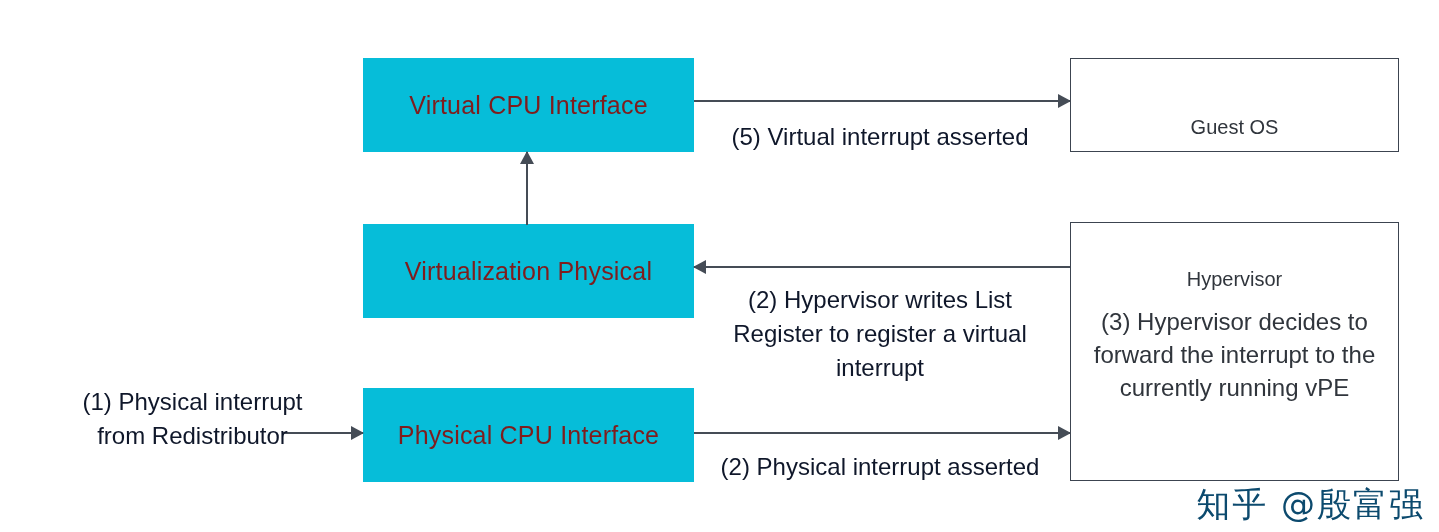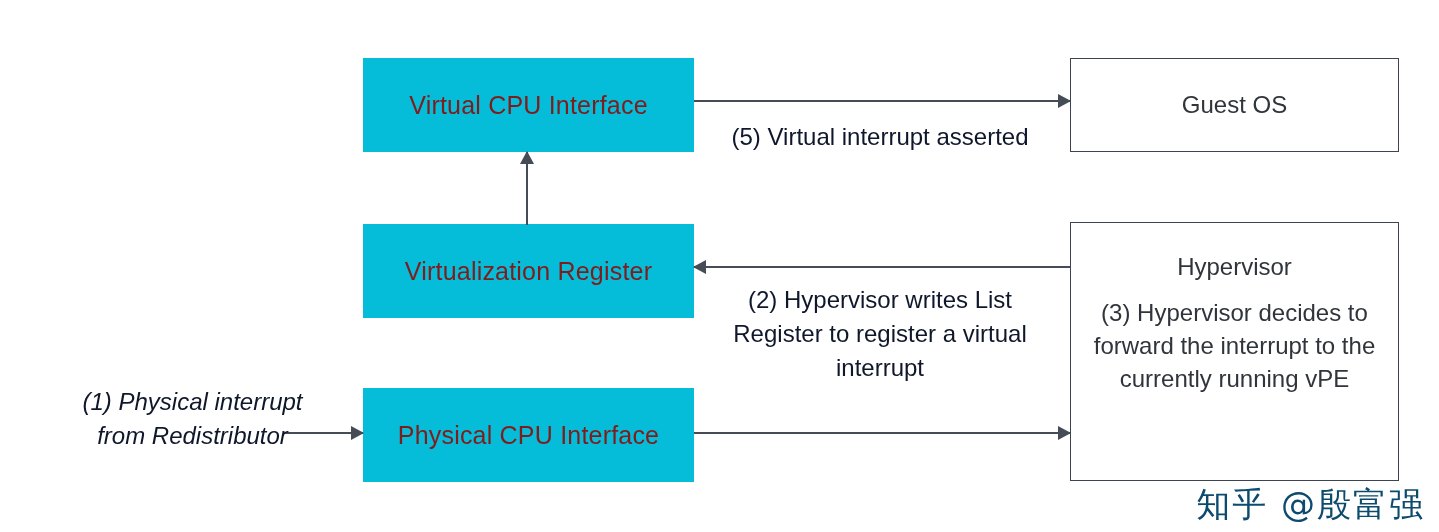--- a/index.html
+++ b/index.html
@@ -37,37 +37,38 @@
   }
   .box-white {
     background: #ffffff;
     border: 1.6px solid #3c4450;
     color: #30353c;
     font-size: 24px;
     font-weight: 400;
     flex-direction: column;
   }
   .box-white .box-title {
-    font-size: 24px;
+    font-size: 20px;
     line-height: 1.2;
+    margin-top: 44px;
   }
   .box-white .box-body {
     font-size: 24px;
     line-height: 1.38;
     margin-top: 14px;
     padding: 0 10px;
   }
 
   
   #box-vcpu     { left: 363px; top: 58px;  width: 331px; height: 94px; }
   #box-virtctl  { left: 363px; top: 224px; width: 331px; height: 94px; }
   #box-pcpu     { left: 363px; top: 388px; width: 331px; height: 94px; }
   #box-guestos  { left: 1070px; top: 58px;  width: 329px; height: 94px; }
   #box-hyp      { left: 1070px; top: 222px; width: 329px; height: 259px;
-                  justify-content: flex-start; padding-top: 30px; }
+                  justify-content: flex-start; }
 
   
   .arrow-h {
     position: absolute;
     height: 2px;
     background: #454c56;
   }
   .arrow-h .head-right {
     position: absolute;
     right: -1px;
@@ -111,21 +112,21 @@
   .label {
     position: absolute;
     text-align: center;
     color: #0f172a;
     font-size: 24px;
     line-height: 1.42;
   }
   #label-5 { left: 730px; top: 120px; width: 300px; }
   #label-4 { left: 700px; top: 283px; width: 360px; }
   #label-2 { left: 700px; top: 450px; width: 360px; }
-  #label-1 { left: 60px;  top: 385px; width: 265px; font-style: italic; }
+  #label-1 { left: 60px;  top: 385px; width: 265px; }
 
   
   #watermark {
     position: absolute;
     right: 14px;
     bottom: 4px;
     font-size: 34px;
     color: #0c4a6e;
     letter-spacing: 2px;
     font-family: "DejaVu Sans", sans-serif;
@@ -137,21 +138,21 @@
 </head>
 <body>
 
 <div id="canvas">
 
   <div class="box box-cyan" id="box-vcpu">
     <span>Virtual CPU Interface</span>
   </div>
 
   <div class="box box-cyan" id="box-virtctl">
-    <span>Virtualization Register</span>
+    <span>Virtualization Physical</span>
   </div>
 
   <div class="box box-cyan" id="box-pcpu">
     <span>Physical CPU Interface</span>
   </div>
 
   <div class="box box-white" id="box-guestos">
     <span class="box-title">Guest OS</span>
   </div>
 
@@ -177,18 +178,19 @@
   </div>
 
   <div class="arrow-v" id="arrow-vert">
     <span class="head-up"></span>
   </div>
 
   <div class="label" id="label-5">(5) Virtual interrupt asserted</div>
 
   <div class="label" id="label-4">(2) Hypervisor writes List Register to register a virtual interrupt</div>
 
+  <div class="label" id="label-2">(2) Physical interrupt asserted</div>
 
   <div class="label" id="label-1">(1) Physical interrupt from Redistributor</div>
 
   <div id="watermark">知乎 @殷富强</div>
 
 </div>
 
 </body></html>

